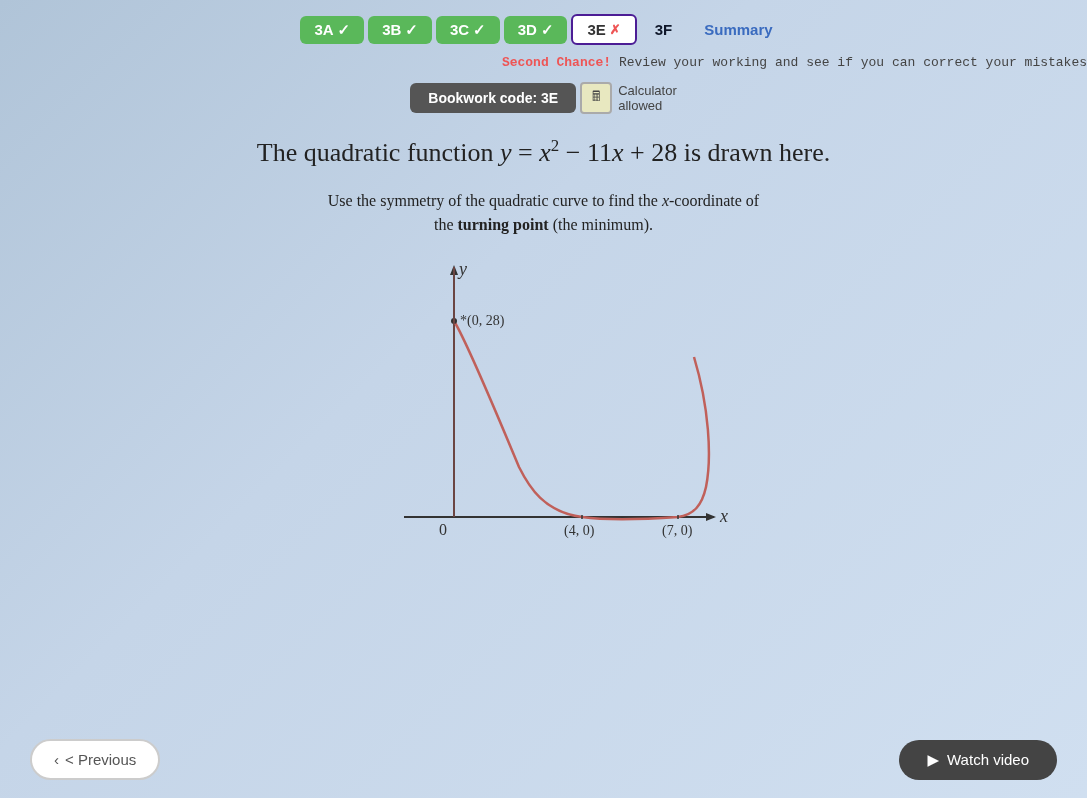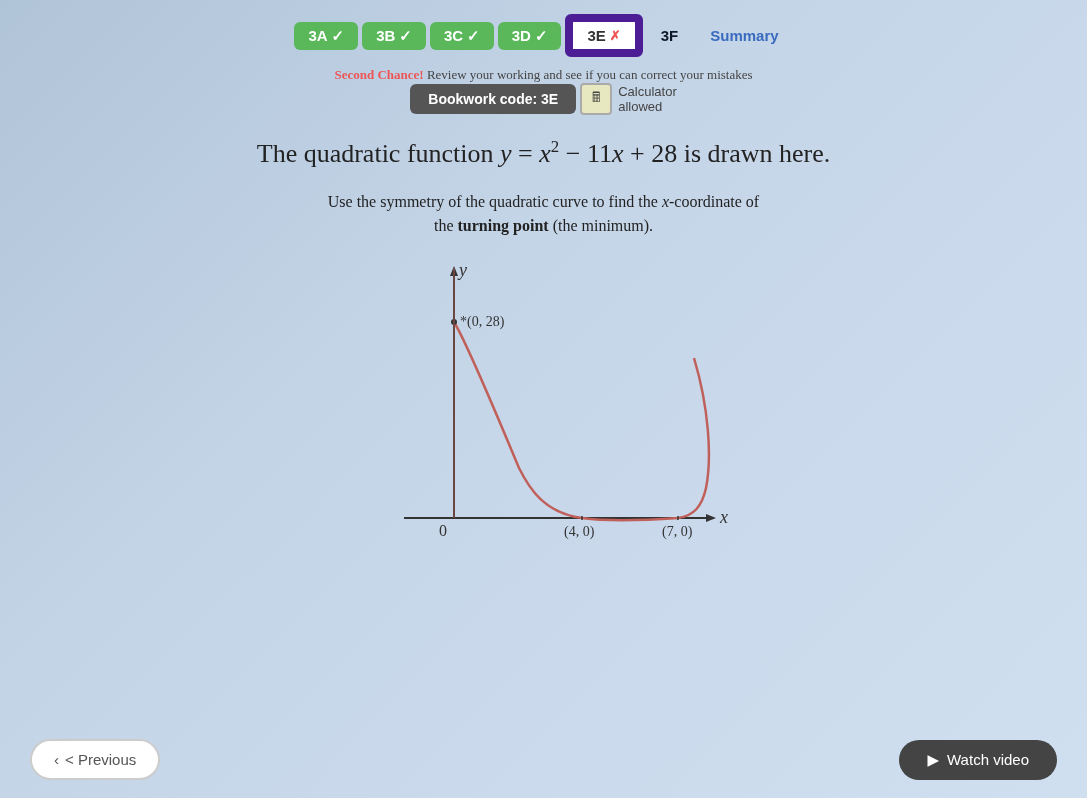--- a/index.html
+++ b/index.html
@@ -36,40 +36,41 @@
     }
 
     .nav-tab.completed {
       background: #5ab85a;
       color: white;
     }
 
     .nav-tab.active-wrong {
       background: white;
       color: #333;
-      border: 8px solid #4c1d95;
+      border: 2px solid #4c1d95;
     }
 
     .nav-tab.inactive {
       background: transparent;
       color: #0f172a;
     }
 
     .nav-tab.summary {
       background: transparent;
       color: #3a6bbf;
       font-weight: 700;
     }
     .cross-icon { color: #e55; font-size: 13px; }
 
     .second-chance-bar {
-      text-align: center;
+      text-align: right;
       font-size: 13px;
       color: #444;
-      font-family: Liberation Serif, serif;
+      margin-bottom: 12px;
+      font-family: Liberation Mono, monospace;
     }
 
     .second-chance-bar strong {
       color: #e55;
     }
 
     .bookwork-row {
       display: flex;
       align-items: center;
       justify-content: center;

